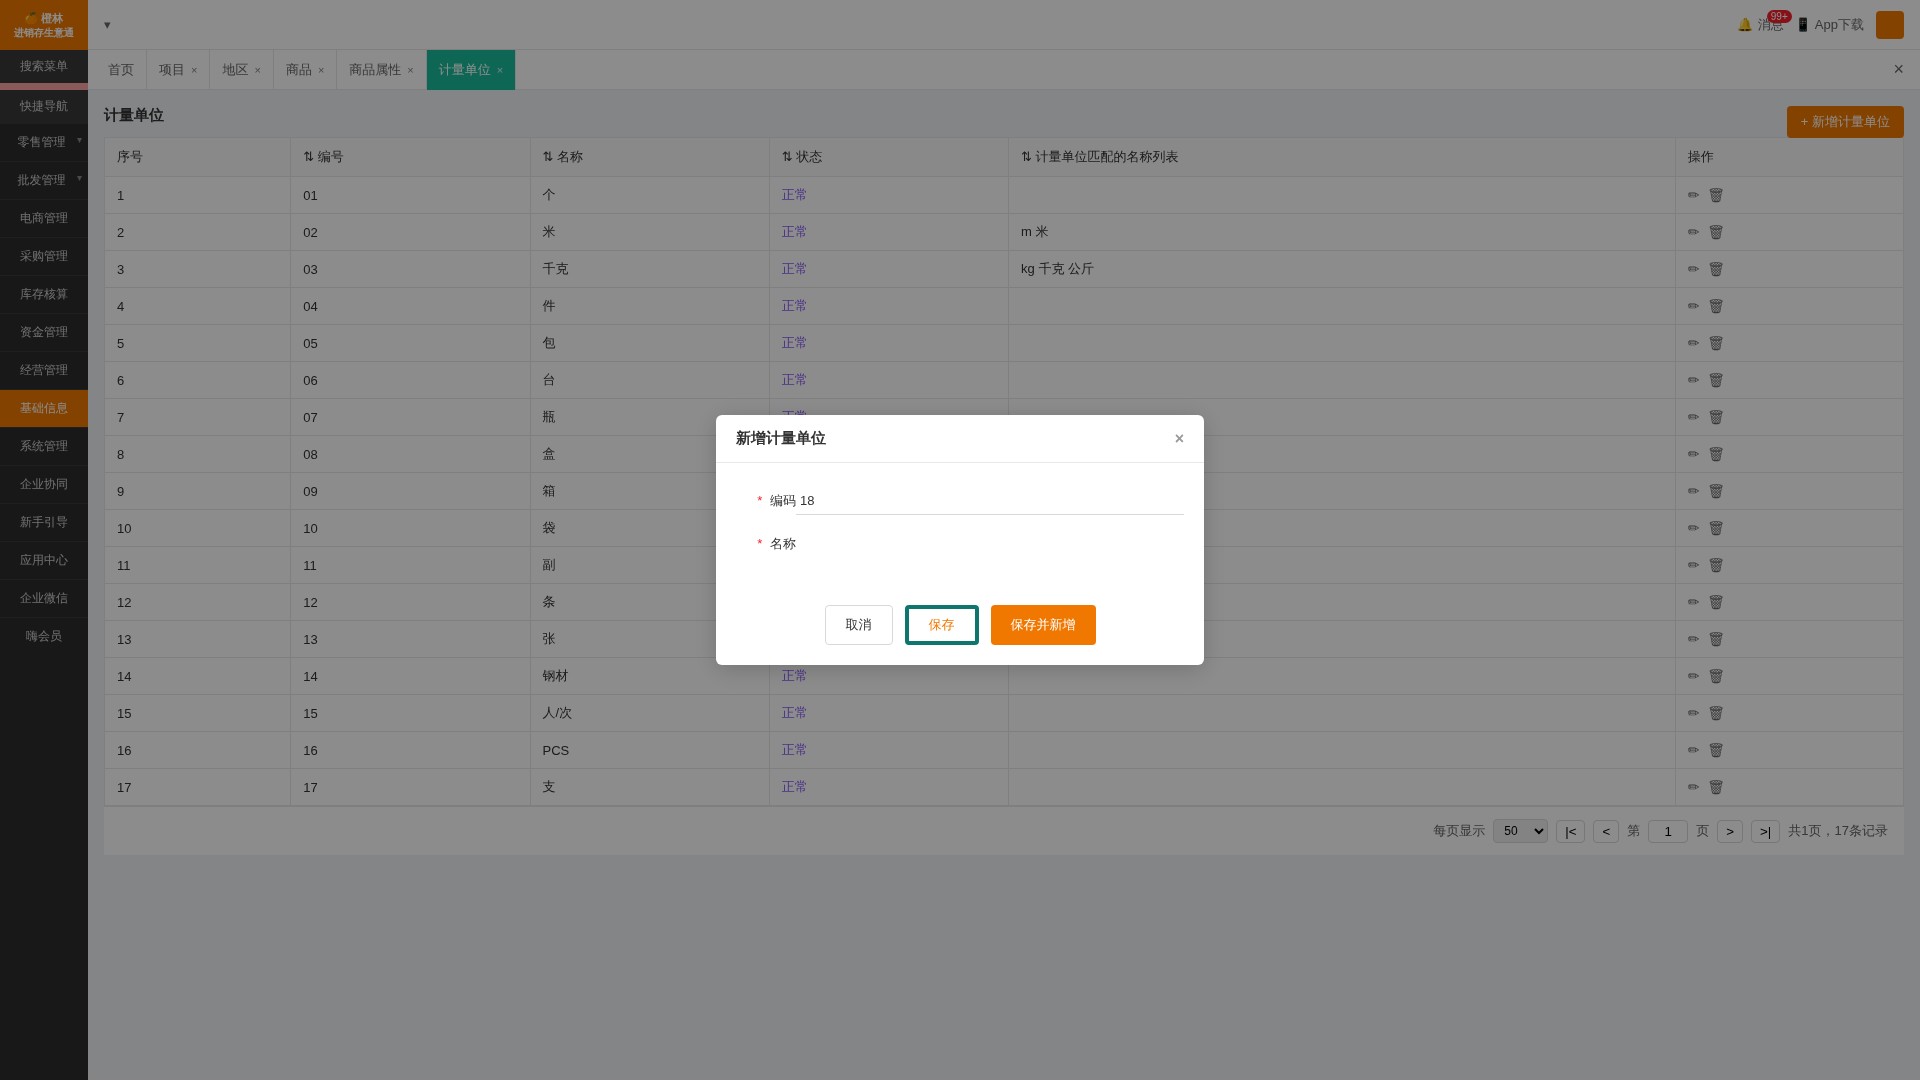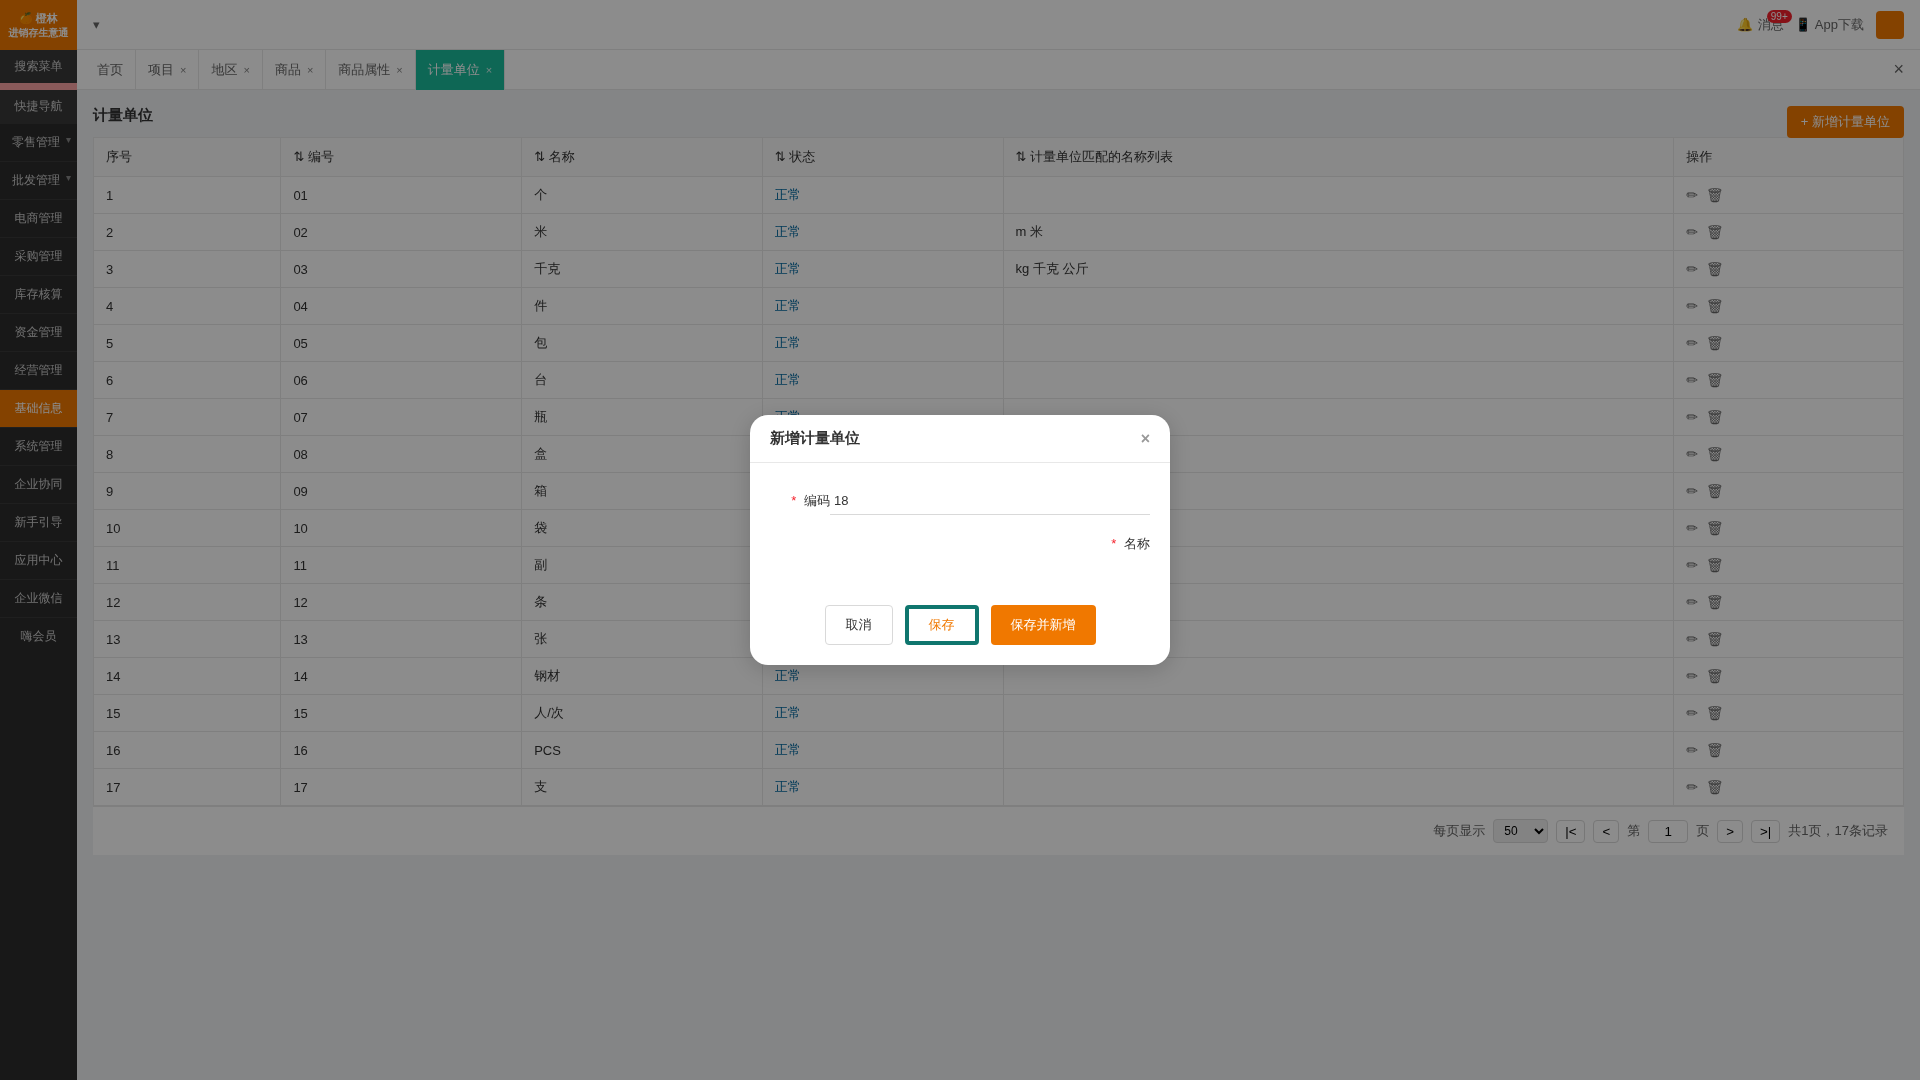--- a/index.html
+++ b/index.html
@@ -1,20 +1,20 @@
 <!DOCTYPE html>
 <html><head>
   <meta charset="utf-8">
   <style>
     * { box-sizing: border-box; margin: 0; padding: 0; }
     body { font-family: 'Microsoft YaHei', Arial, sans-serif; font-size: 13px; background: #f0f2f5; display: flex; height: 1080px; overflow: hidden; }
 
     
     .sidebar {
-      width: 77px;
+      width: 88px;
       background: #2d2d2d;
       display: flex;
       flex-direction: column;
       flex-shrink: 0;
       height: 100%;
     }
     .sidebar-logo {
       background: #f07800;
       height: 50px;
       display: flex;
@@ -149,21 +149,21 @@
       font-weight: normal;
       color: #333;
       font-size: 13px;
     }
     .data-table td {
       border: 1px solid #e8e8e8;
       padding: 9px 12px;
       color: #333;
       font-size: 13px;
     }
-    .status-normal { color: #0369a1; }
+    .status-normal { color: #8b5cf6; }
     .action-icons { display: flex; gap: 8px; }
     .action-icon { color: #666; cursor: pointer; font-size: 14px; }
 
     
     .table-footer {
       display: flex;
       align-items: center;
       justify-content: flex-end;
       padding: 12px 16px;
       background: white;
@@ -183,42 +183,41 @@
       background: rgba(0,0,0,0.45);
       z-index: 100;
       display: flex;
       align-items: center;
       justify-content: center;
     }
 
     
     .modal {
       background: white;
-      border-radius: 18px;
-      width: 420px;
+      border-radius: 6px;
+      width: 488px;
       box-shadow: 0 4px 24px rgba(0,0,0,0.18);
       overflow: hidden;
     }
     .modal-header {
       display: flex;
       align-items: center;
       justify-content: space-between;
       padding: 14px 20px;
       border-bottom: 1px solid #e8e8e8;
       font-size: 15px;
       font-weight: bold;
       color: #333;
     }
     .modal-close { cursor: pointer; color: #999; font-size: 16px; }
     .modal-body { padding: 24px 20px 20px; }
     .form-row {
       display: flex;
       align-items: center;
       margin-bottom: 20px;
-      justify-content: flex-end;
     }
     .form-label {
       width: 60px;
       text-align: right;
       color: #333;
       font-size: 13px;
       flex-shrink: 0;
     }
     .form-label .required { color: #f5222d; margin-right: 4px; }
     .form-input {

